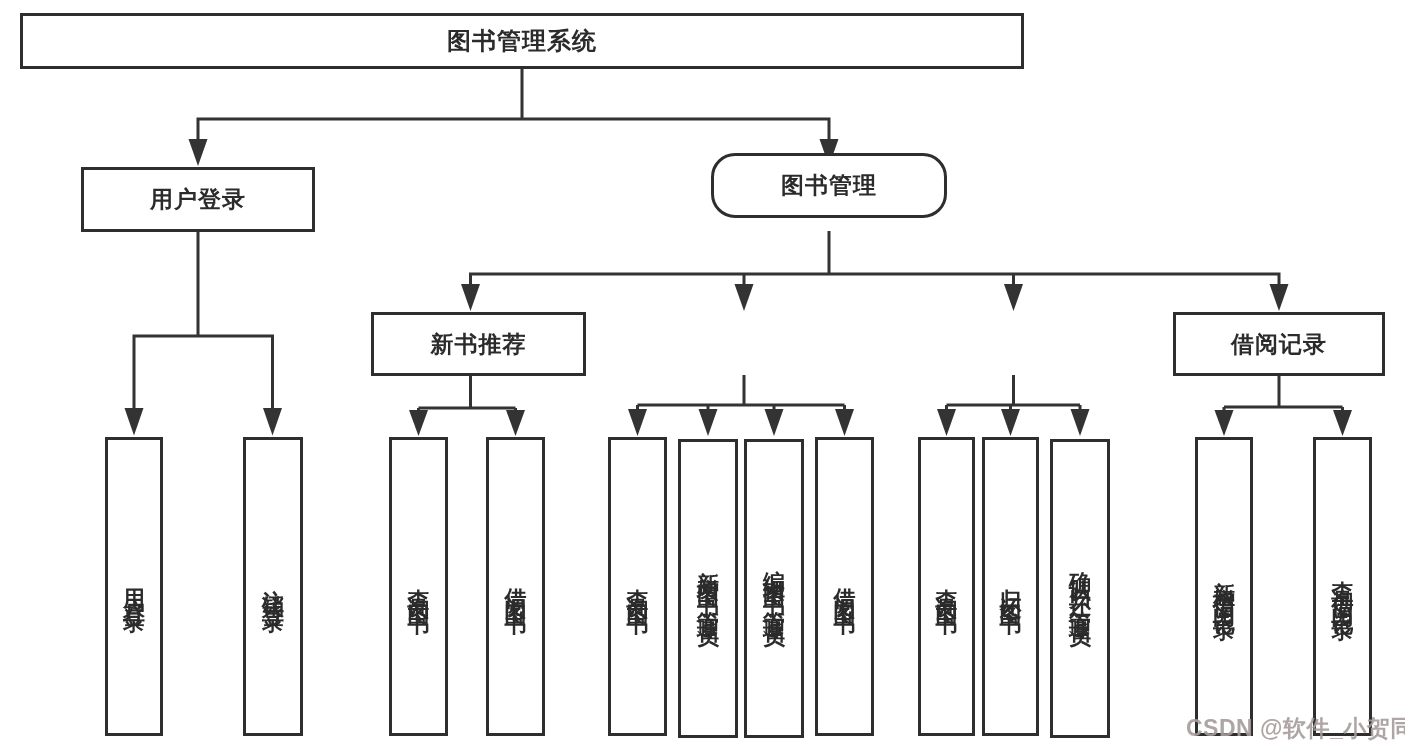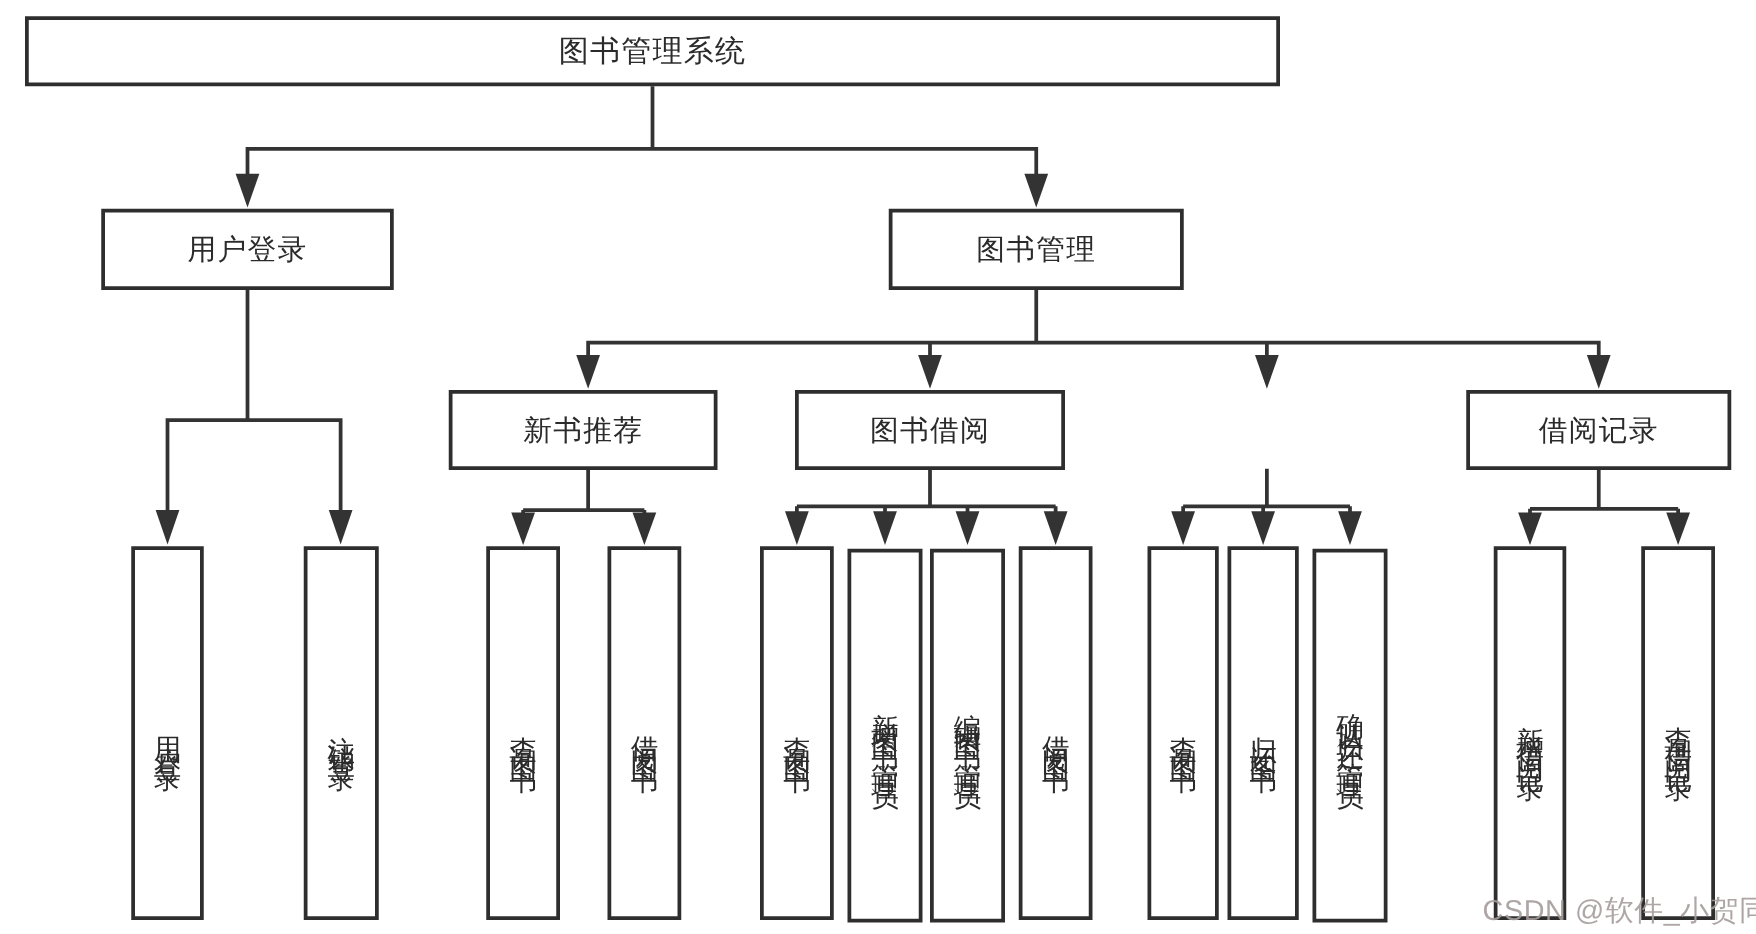--- a/index.html
+++ b/index.html
@@ -3,21 +3,21 @@
 <meta charset="utf-8">
 <style>
   html, body { margin: 0; padding: 0; }
   body {
     width: 1405px; height: 747px;
     position: relative;
     background: #ffffff;
     overflow: hidden;
     font-family: "Liberation Sans", "DejaVu Sans", sans-serif;
   }
-  #diagram-canvas { position: absolute; inset: 0; width: 1405px; height: 747px; }
+  #diagram-canvas { position: absolute; inset: 0; width: 1405px; height: 747px; font-weight: bold; }
   #connector-layer { position: absolute; left: 0; top: 0; z-index: 1; }
   .node {
     position: absolute;
     box-sizing: border-box;
     border: 3px solid #2e2e2e;
     background: #ffffff;
     display: flex;
     align-items: center;
     justify-content: center;
     color: #2b2b2b;
@@ -98,29 +98,26 @@
     </g>
   </svg>
 
   <div class="node h-node root-node" style="left:20px; top:13px; width:1004px; height:56px;">
     <span class="label">图书管理系统</span>
   </div>
 
   <div class="node h-node" style="left:81px; top:167px; width:234px; height:65px;">
     <span class="label">用户登录</span>
   </div>
-  <div class="node h-node" style="left:711px; top:167px; width:236px; height:65px;">
+  <div class="node h-node" style="left:711px; top:153px; width:236px; height:65px;border-radius:24px;">
     <span class="label">图书管理</span>
   </div>
 
-  <div class="node h-node" style="left:359px; top:312px; width:215px; height:64px;">
+  <div class="node h-node" style="left:371px; top:312px; width:215px; height:64px;">
     <span class="label">新书推荐</span>
-  </div>
-  <div class="node h-node" style="left:636px; top:312px; width:216px; height:64px;">
-    <span class="label">图书借阅</span>
   </div>
   <div class="node h-node" style="left:1173px; top:312px; width:212px; height:64px;">
     <span class="label">借阅记录</span>
   </div>
 
   <div class="node v-node" style="left:105px; top:437px; width:58px; height:299px;">
     <span class="label">用户登录</span>
   </div>
   <div class="node v-node" style="left:243px; top:437px; width:60px; height:299px;">
     <span class="label">注销登录</span>

